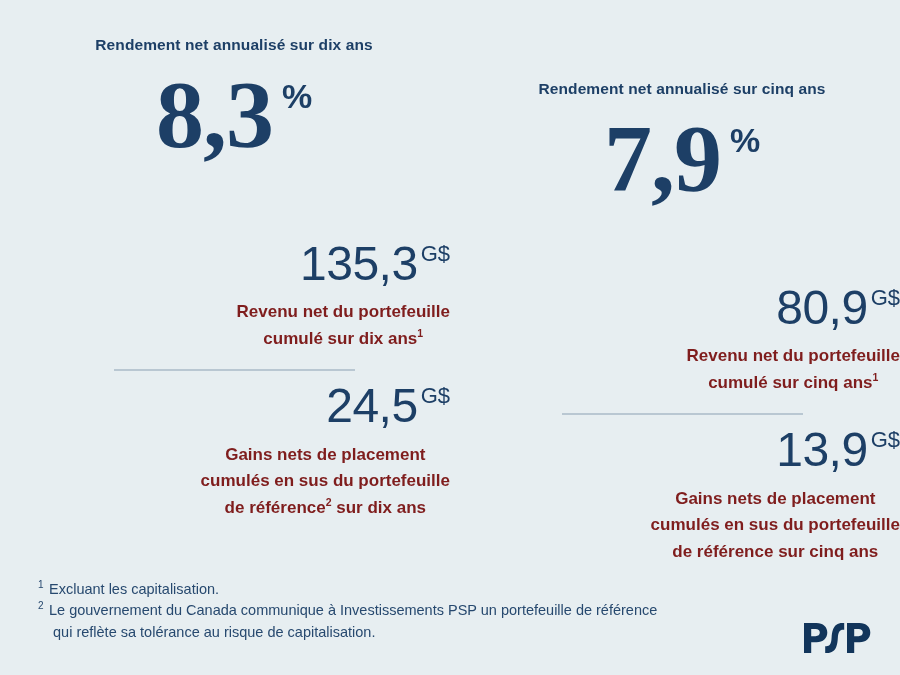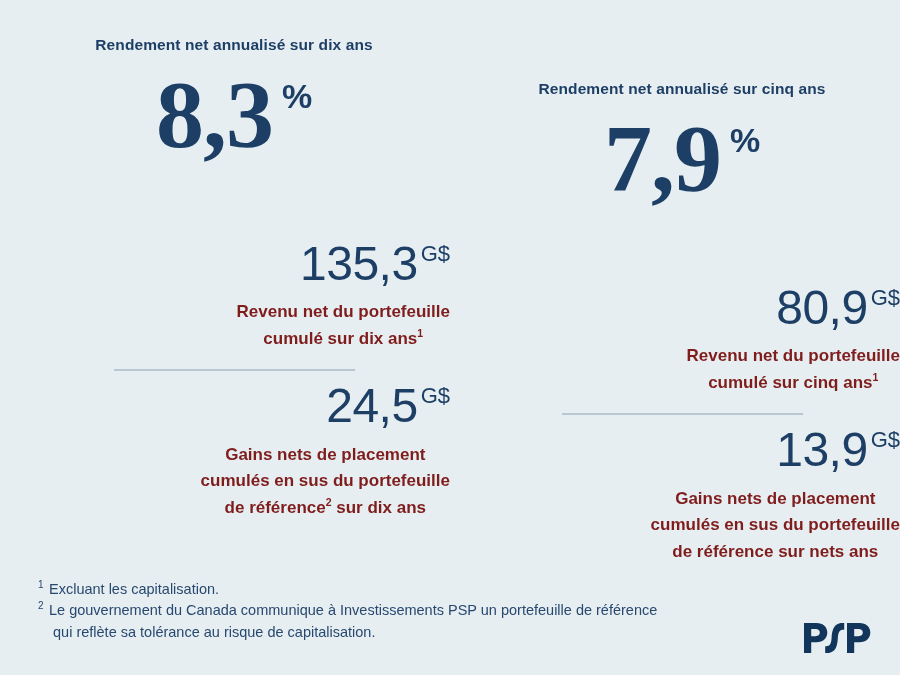--- a/index.html
+++ b/index.html
@@ -224,21 +224,21 @@
       <div class="divider"></div>
 
       <div class="stat-block stat-second">
         <div class="stat-figure">
           <span class="stat-value">13,9</span>
           <span class="stat-unit">G$</span>
         </div>
         <div class="stat-caption">
           <span>Gains nets de placement</span><br>
           <span>cumulés en sus du portefeuille</span><br>
-          <span>de référence</span><sup></sup><span> sur nets ans</span>
+          <span>de référence</span><sup></sup><span> sur cinq ans</span>
         </div>
       </div>
     </div>
 
   </div>
 
   <div class="footnotes">
     <span class="footnote"><span class="marker">1</span><span>Excluant les capitalisation.</span></span>
     <span class="footnote"><span class="marker">2</span><span>Le gouvernement du Canada communique à Investissements PSP un portefeuille de référence
  qui reflète sa tolérance au risque de capitalisation.</span></span>

